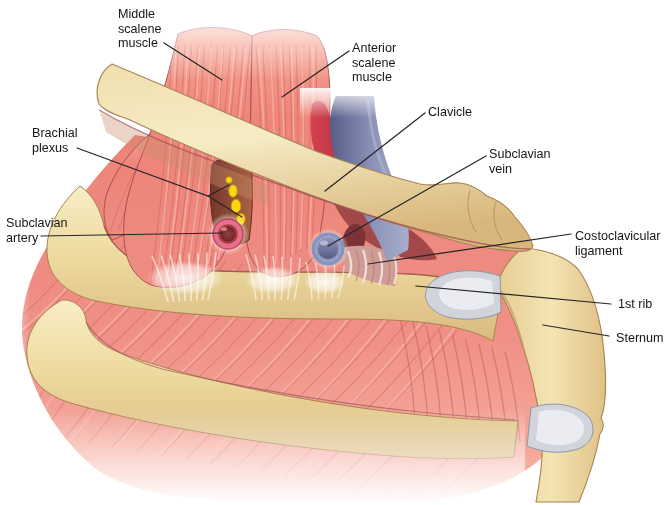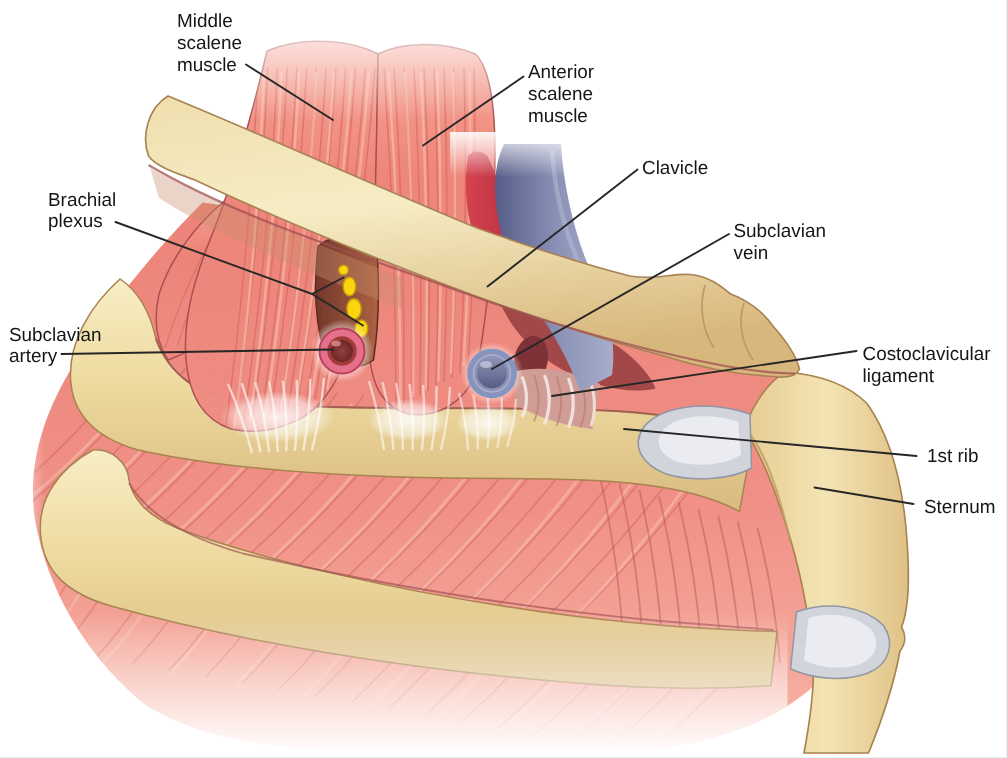--- a/index.html
+++ b/index.html
@@ -1,16 +1,16 @@
 <!DOCTYPE html>
 <html><head>
 <meta charset="utf-8">
 <style>
   html,body{margin:0;padding:0;background:#ffffff;}
-  .stage{position:relative;width:671px;height:505px;background:#5eead4;overflow:hidden;
+  .stage{position:relative;width:671px;height:505px;background:#d946ef;overflow:hidden;
          font-family:"Liberation Sans",sans-serif;text-decoration:underline;}
   svg{display:block;}
   text{font-family:"Liberation Sans",sans-serif;font-size:12.6px;fill:#161616;}
   .leader{fill:none;stroke:#262626;stroke-width:1.25;stroke-linecap:round;}
 </style>
 </head>
 <body>
 
 <div class="stage">
 <svg width="671" height="505" viewBox="0 0 671 505">

